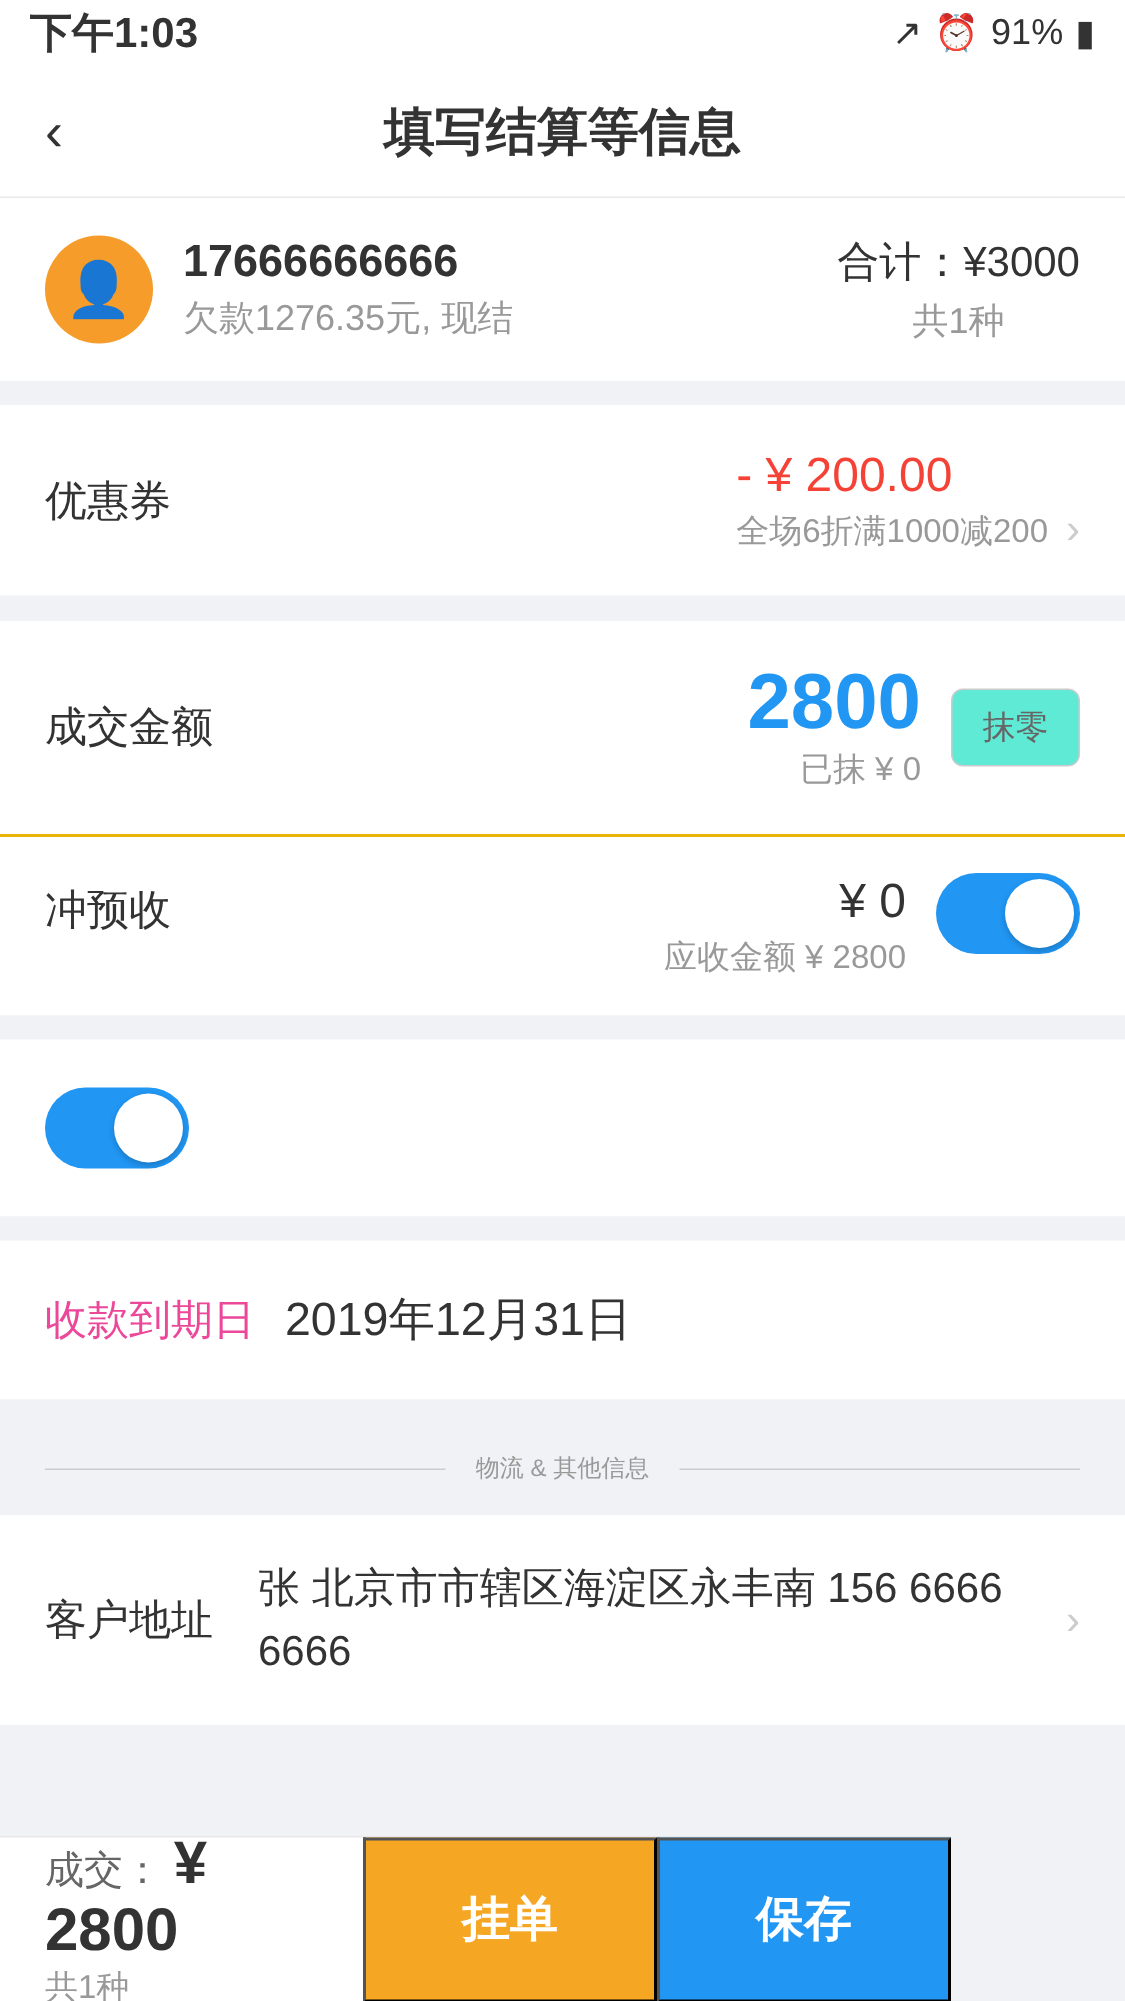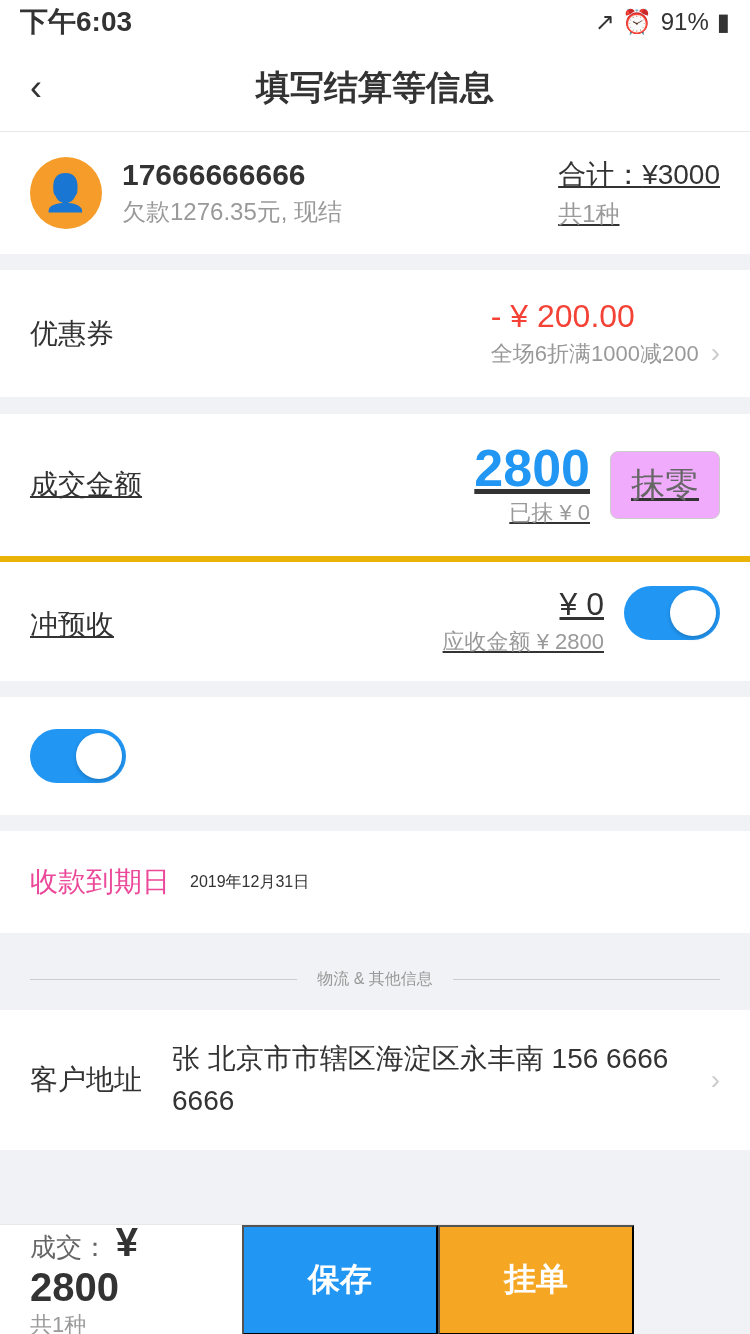--- a/index.html
+++ b/index.html
@@ -81,22 +81,21 @@
       font-size: 30px;
       font-weight: 600;
       color: #333;
     }
     .customer-info .debt {
       font-size: 24px;
       color: #999;
       margin-top: 4px;
     }
     .card-right {
-      text-align: left;
-      text-decoration: underline;
+      text-align: center;
     }
     .card-right .total-count {
       font-size: 24px;
       color: #999;
       margin-top: 4px;
     }
 
     .divider-gray {
       height: 16px;
       background: #f0f2f5;
@@ -135,21 +134,20 @@
     }
     .chevron {
       color: #ccc;
       font-size: 28px;
     }
 
     
     .amount-section {
       background: #fff;
       margin-top: 0;
-      text-decoration: underline;
     }
     .amount-row {
       display: flex;
       align-items: center;
       justify-content: space-between;
       padding: 28px 30px;
     }
     .amount-label {
       font-size: 28px;
       color: #333;
@@ -162,39 +160,39 @@
     .amount-value {
       font-size: 52px;
       color: #2196f3;
       font-weight: 600;
       line-height: 1;
     }
     .round-btn {
       border: 1px solid #ccc;
       border-radius: 8px;
       padding: 10px 20px;
-      font-size: 34px;
+      font-size: 22px;
       color: #666;
-      background: #f0abfc;
+      background: #5eead4;
       cursor: pointer;
     }
     .amount-sub {
       font-size: 22px;
       color: #999;
       text-align: right;
       margin-top: 4px;
     }
 
     
     .prepay-row {
       display: flex;
-      align-items: center;
+      align-items: flex-start;
       justify-content: space-between;
       padding: 24px 30px;
-      border-top: 6px solid #eab308;
+      border-top: 2px solid #eab308;
     }
     .prepay-label {
       font-size: 28px;
       color: #333;
       padding-top: 6px;
     }
     .prepay-right {
       display: flex;
       align-items: flex-start;
       gap: 20px;
@@ -251,21 +249,21 @@
       display: flex;
       align-items: center;
       padding: 32px 30px;
       gap: 20px;
     }
     .due-date-label {
       font-size: 28px;
       color: #ec4899;
     }
     .due-date-value {
-      font-size: 16px;
+      font-size: 31px;
       color: #333;
     }
 
     
     .section-divider {
       background: #f0f2f5;
       padding: 20px 30px;
       display: flex;
       align-items: center;
       justify-content: center;
@@ -354,21 +352,21 @@
       background: #f5a623;
     }
     .btn-save {
       background: #2196f3;
     }
   </style>
 </head>
 <body>
 
 <div class="status-bar">
-  <div class="status-center">下午6:03</div>
+  <div class="status-center">下午1:03</div>
   <div class="status-right">
     <span>↗</span>
     <span>⏰</span>
     <span>91%</span>
     <span>▮</span>
   </div>
 </div>
 
 <div class="header">
   <span class="header-back">‹</span>
@@ -474,15 +472,15 @@
 <div class="bottom-spacer"></div>
 
 <div class="footer">
   <div class="footer-info">
     <div>
       <span class="footer-transaction">成交：</span>
       <span class="footer-amount">¥ 2800</span>
     </div>
     <div class="footer-count">共1种</div>
   </div>
+  <button class="footer-btn btn-pending">挂单</button>
   <button class="footer-btn btn-save">保存</button>
-  <button class="footer-btn btn-pending">挂单</button>
 </div>
 
 </body></html>

